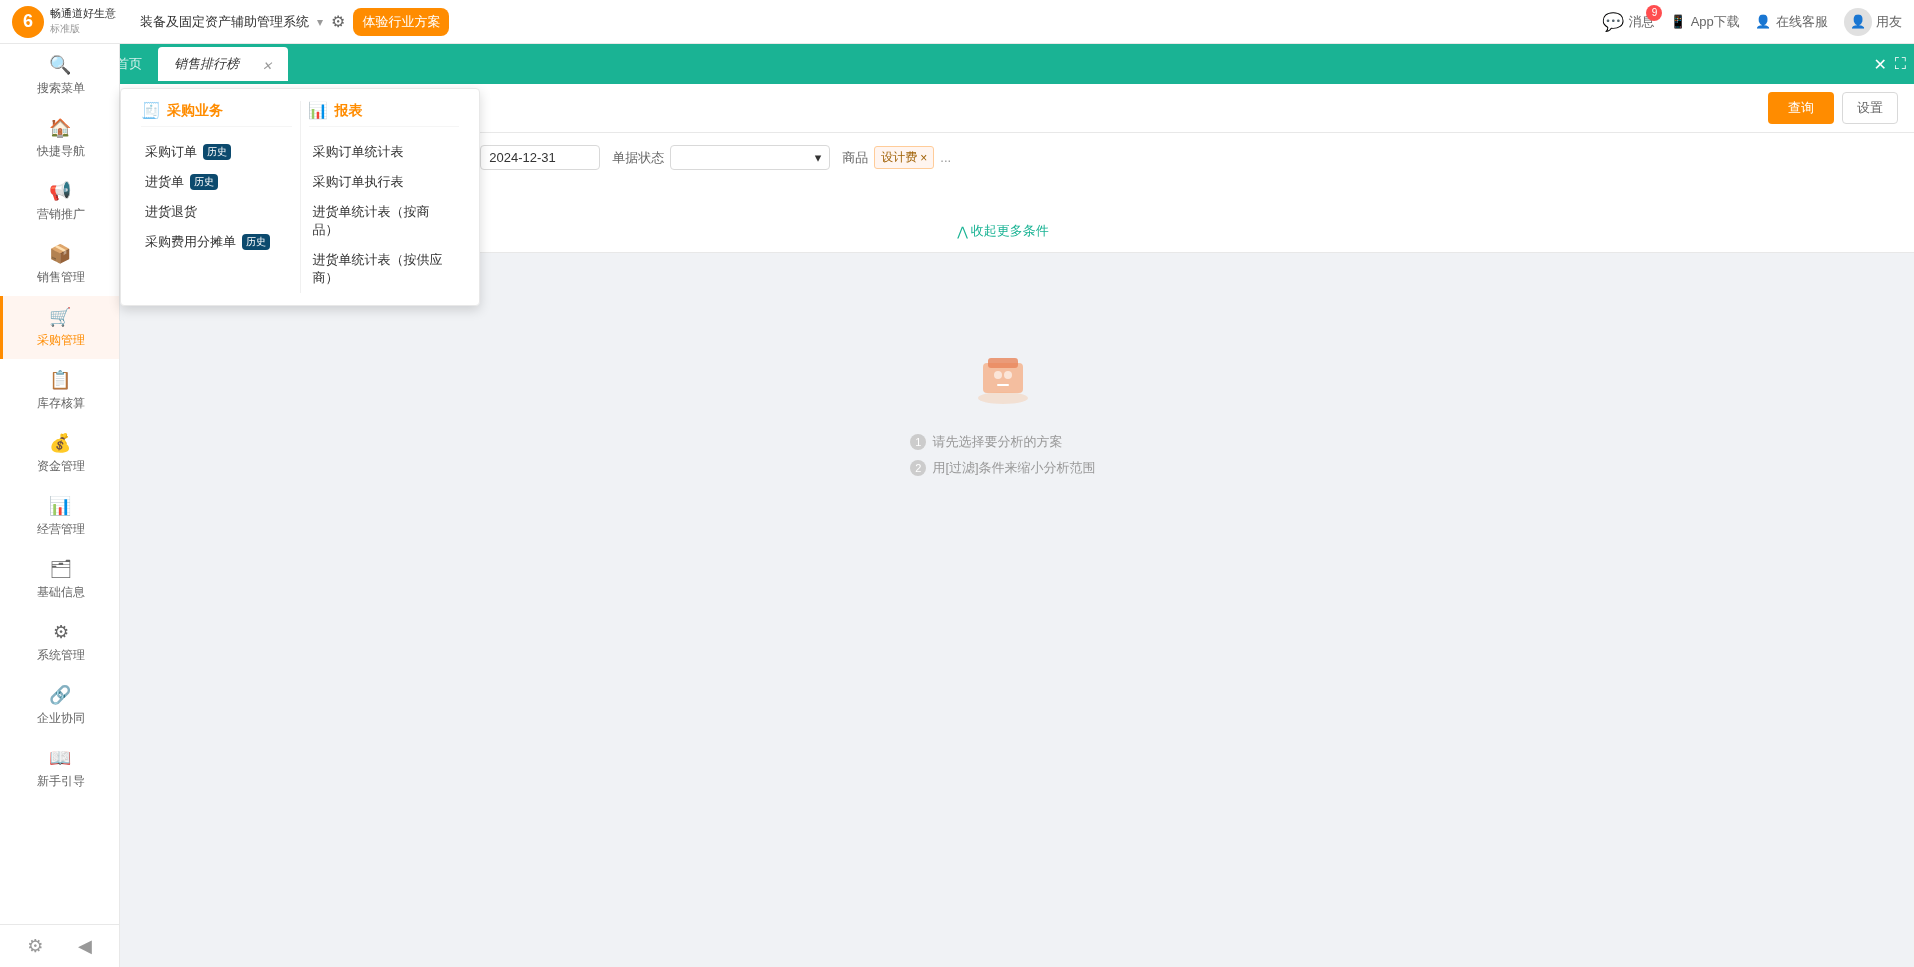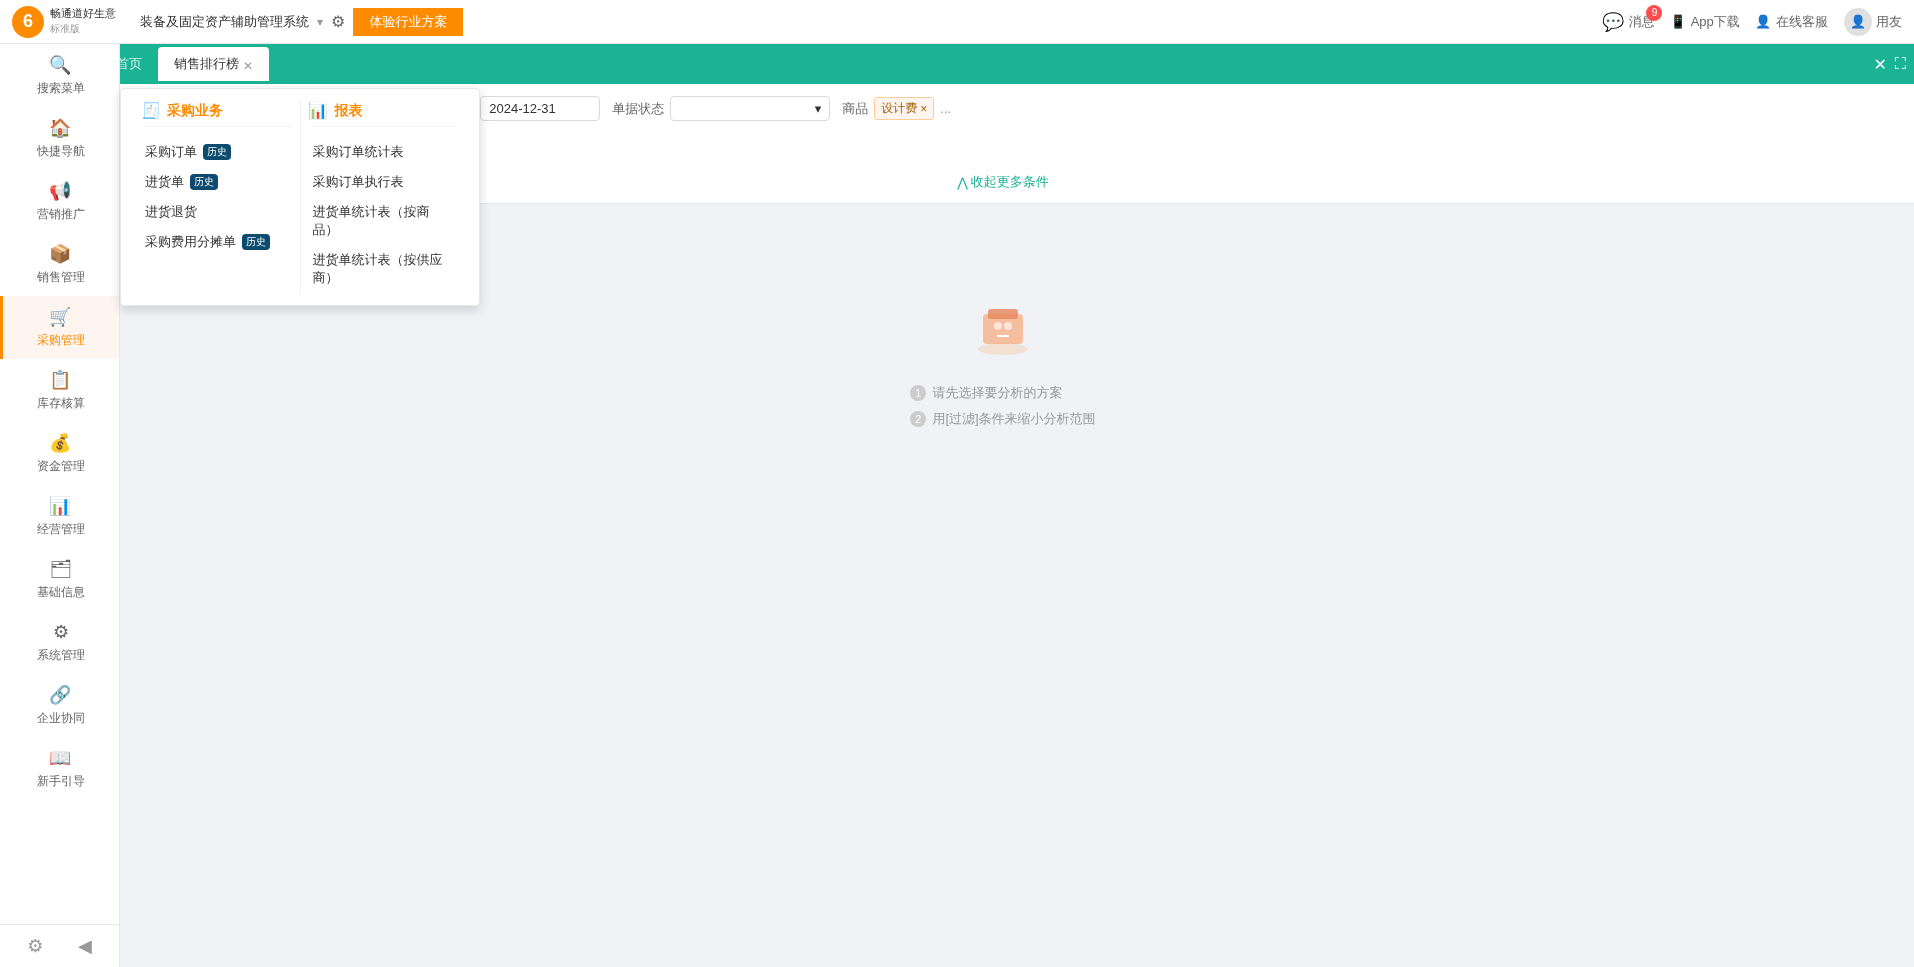--- a/index.html
+++ b/index.html
@@ -39,22 +39,22 @@
       gap: 8px;
       padding-left: 8px;
     }
     .system-title { font-size: 13px; color: #333; }
     .title-arrow { color: #999; font-size: 12px; cursor: pointer; }
     .settings-icon { color: #666; cursor: pointer; font-size: 16px; }
     .industry-btn {
       background: #ff8c00;
       color: white;
       border: none;
-      padding: 5px 16px;
-      border-radius: 0;
+      padding: 5px 9px;
+      border-radius: 8px;
       cursor: pointer;
       font-size: 13px;
     }
     .top-right {
       display: flex;
       align-items: center;
       gap: 16px;
     }
     .top-action {
       display: flex;
@@ -153,21 +153,22 @@
       cursor: pointer;
       color: rgba(255,255,255,0.8);
       font-size: 13px;
       border-radius: 4px 4px 0 0;
     }
     .tab.active {
       background: white;
       color: #333;
       display: flex;
       align-items: flex-end;
-      gap: 4px;
+      gap: 23px;
+      font-style: italic;
     }
     .tab-close {
       font-size: 12px;
       color: #999;
       cursor: pointer;
     }
     .tab-bar-right {
       margin-left: auto;
       display: flex;
       gap: 8px;
@@ -483,20 +484,43 @@
         <span class="tab-close">✕</span>
       </div>
       <div class="tab-bar-right">
         <span class="tab-bar-icon">✕</span>
         <span class="tab-bar-icon">⛶</span>
       </div>
     </div>
 
     <div class="content-area">
 
+      <div class="toolbar">
+        <div class="toolbar-action">
+          <span>❓</span>
+          <span>帮助</span>
+        </div>
+        <div class="toolbar-action">
+          <span>🖨</span>
+          <span>按模板打印</span>
+          <span>▾</span>
+        </div>
+        <div class="toolbar-action">
+          <span>⬆</span>
+          <span>导出</span>
+        </div>
+        <div class="toolbar-action">
+          <span>↻</span>
+          <span>刷新</span>
+        </div>
+        <div style="margin-left:auto; display:flex; gap:8px;">
+          <button class="search-btn">查询</button>
+          <button class="setting-btn">设置</button>
+        </div>
+      </div>
 
       <div class="filter-area">
 
         <div class="filter-row">
           <div class="filter-item">
             <span class="filter-label">日期</span>
             <div class="date-quick-btns">
               <button class="date-btn">今天</button>
               <button class="date-btn active">近7天</button>
               <button class="date-btn">更多</button>

